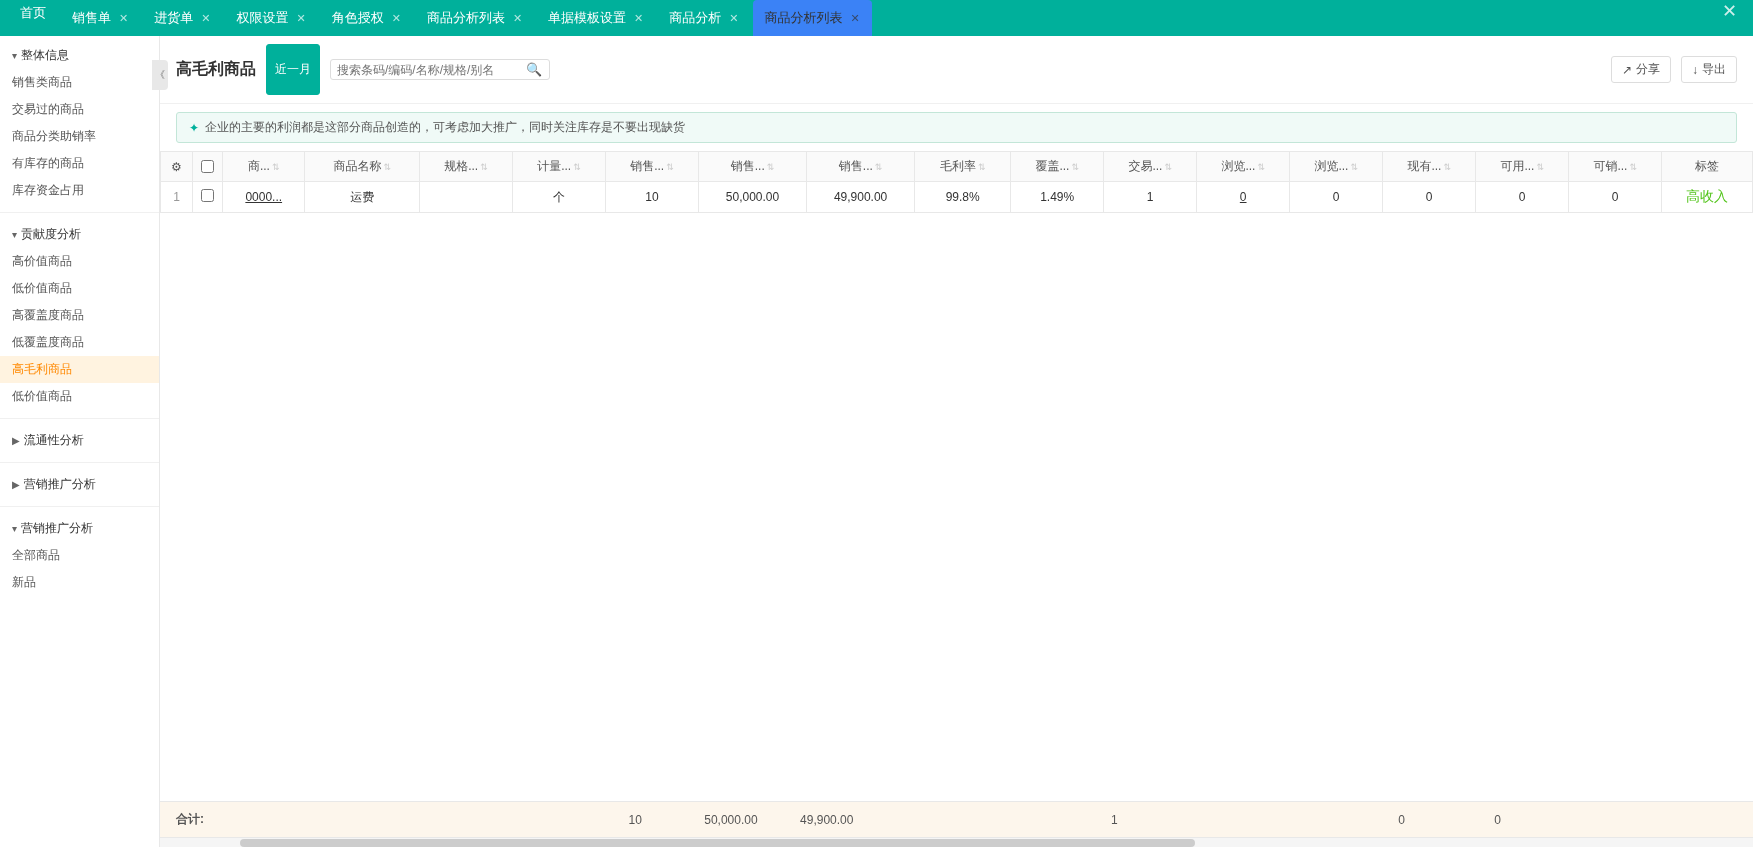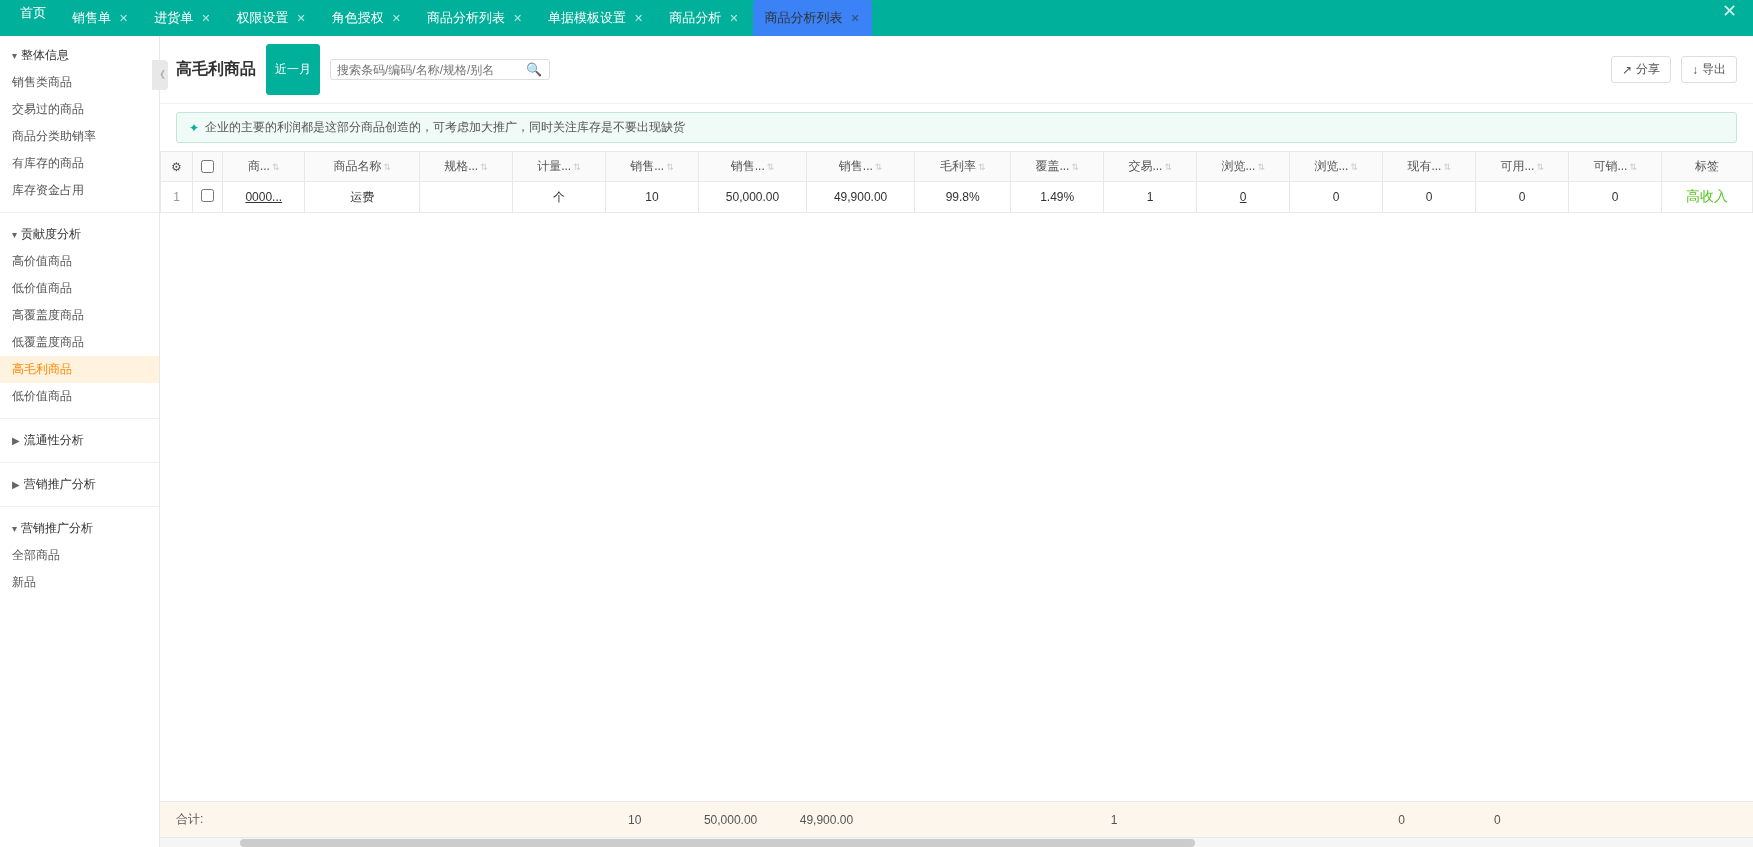--- a/index.html
+++ b/index.html
@@ -228,21 +228,21 @@
     .footer-bar {
       display: flex;
       align-items: center;
       padding: 6px 16px;
       background: #fdf6ec;
       border-top: 1px solid #e8e8e8;
       font-size: 12px;
       color: #555;
       min-height: 36px;
     }
-    .footer-label { font-weight: 400; }
+    .footer-label { font-weight: 700; }
     .footer-cells {
       display: flex;
       flex: 1;
       gap: 0;
     }
     .footer-cell {
       flex: 1;
       text-align: center;
       padding: 0 8px;
     }

